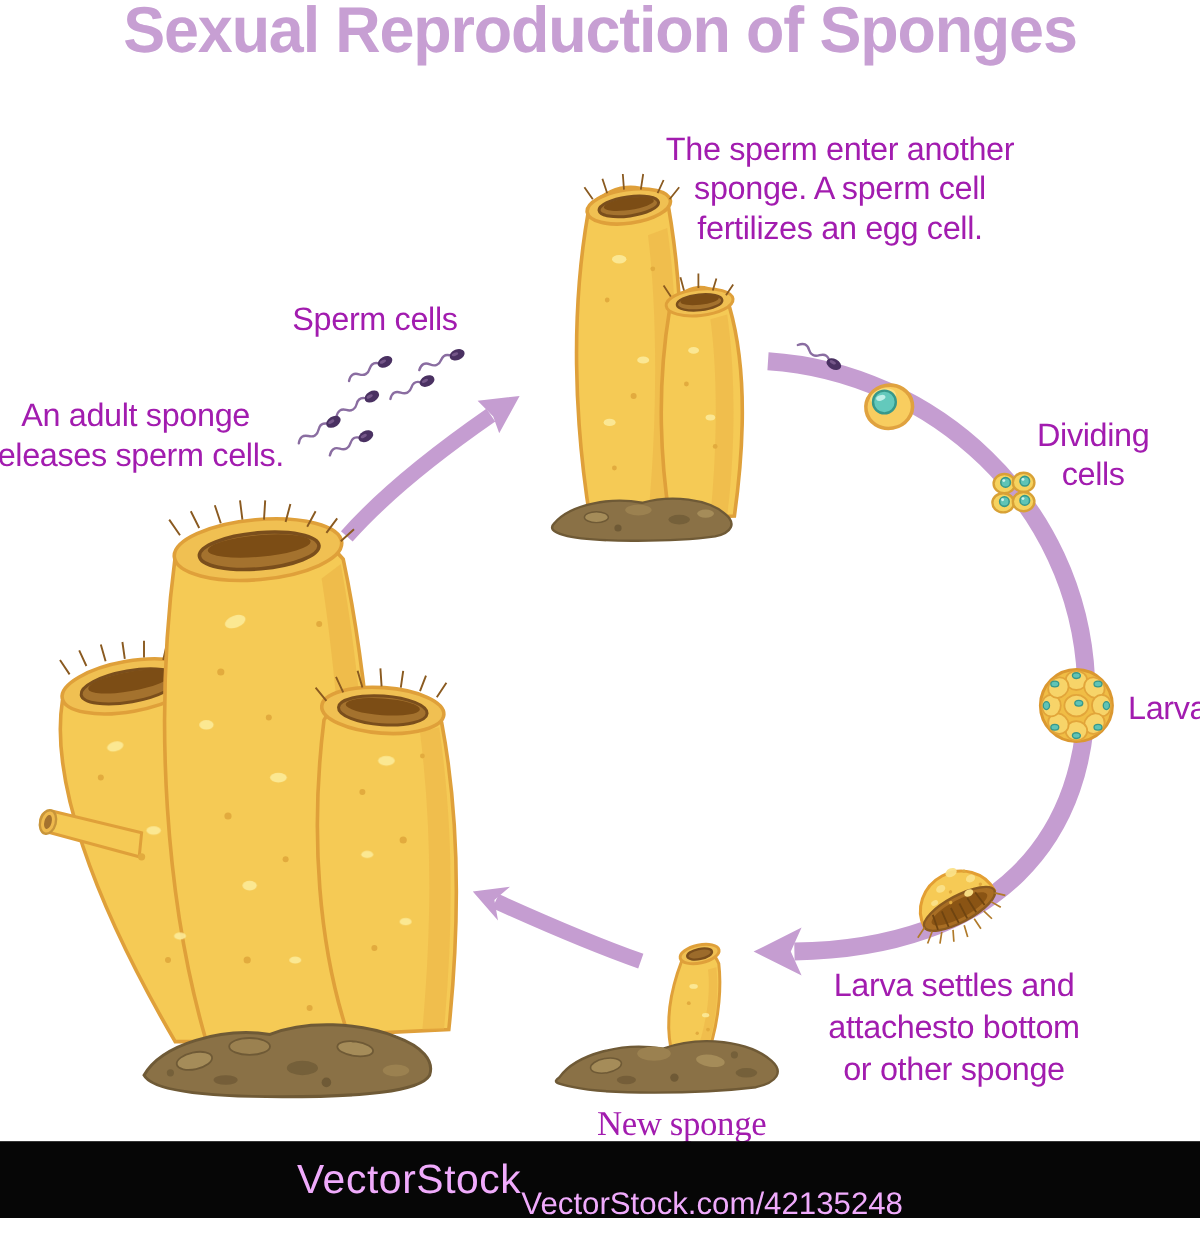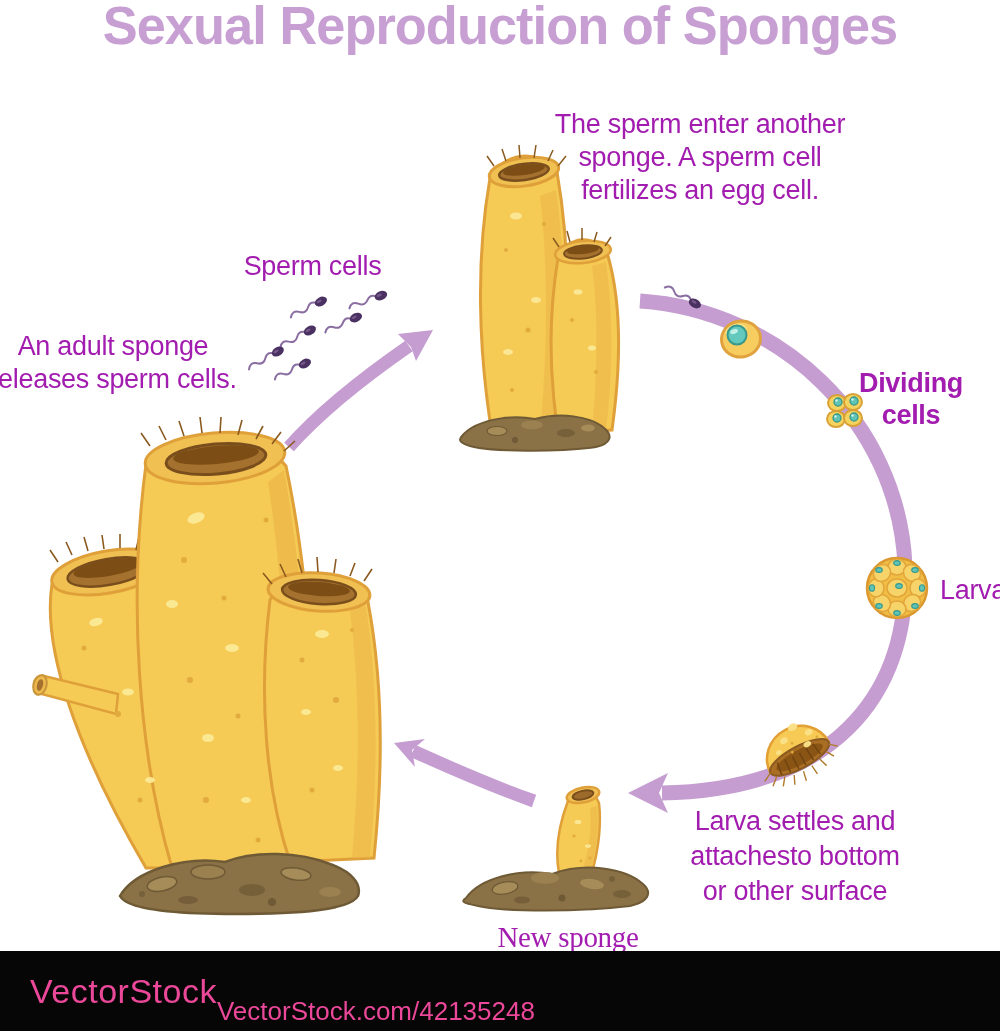--- a/index.html
+++ b/index.html
@@ -14,28 +14,28 @@
     transform:scaleX(.97);
   }
   .lbl{
     position:absolute;color:#a21caf;text-align:center;white-space:pre-line;
     font-size:27px;line-height:1.22;letter-spacing:-0.3px;
   }
   .lbl-sperm-entry{left:530px;top:108px;width:340px;}
   .lbl-sperm-cells{left:230px;top:250px;width:165px;}
   .lbl-adult{left:-12px;top:330px;width:250px;}
   .lbl-egg{left:684px;top:259px;width:150px;}
-  .lbl-dividing{left:836px;top:368px;width:150px;line-height:1.18;font-weight:bold;}
+  .lbl-dividing{left:836px;top:348px;width:150px;line-height:1.18;}
   .lbl-larva{left:940px;top:574px;width:90px;text-align:left;}
   .lbl-settles{left:650px;top:804px;width:290px;line-height:1.3;}
   .lbl-new{left:468px;top:920px;width:200px;font-size:29px;font-family:Liberation Serif, serif;}
   .wm{
-    position:absolute;left:0;top:951px;width:1000px;height:80px;background:#060606;
-    display:flex;align-items:center;justify-content:flex-start;
-    padding:0 30px;box-sizing:border-box;color:#ec4899;
+    position:absolute;left:0;top:951px;width:1000px;height:64px;background:#060606;
+    display:flex;align-items:center;justify-content:center;
+    padding:0 30px;box-sizing:border-box;color:#f0abfc;
   }
   .wm .brand{font-size:34px;letter-spacing:.5px;}
   .wm .credit{font-size:26px;margin-top:41px;}
 </style>
 </head>
 <body>
 
 <div class="stage">
 
   <svg width="1000" height="1031" viewBox="0 0 1000 1031">
@@ -288,21 +288,21 @@
 sponge. A sperm cell
 fertilizes an egg cell.</div>
   <div class="lbl lbl-sperm-cells">Sperm cells</div>
   <div class="lbl lbl-adult">An adult sponge
 releases sperm cells.</div>
   <div class="lbl lbl-dividing">Dividing
 cells</div>
   <div class="lbl lbl-larva">Larva</div>
   <div class="lbl lbl-settles">Larva settles and
 attachesto bottom
-or other surface</div>
+or other sponge</div>
   <div class="lbl lbl-new">New sponge</div>
 
   <div class="wm">
     <span class="brand">VectorStock</span>
     <span class="credit">VectorStock.com/42135248</span>
   </div>
 
 </div>
 
 </body></html>

